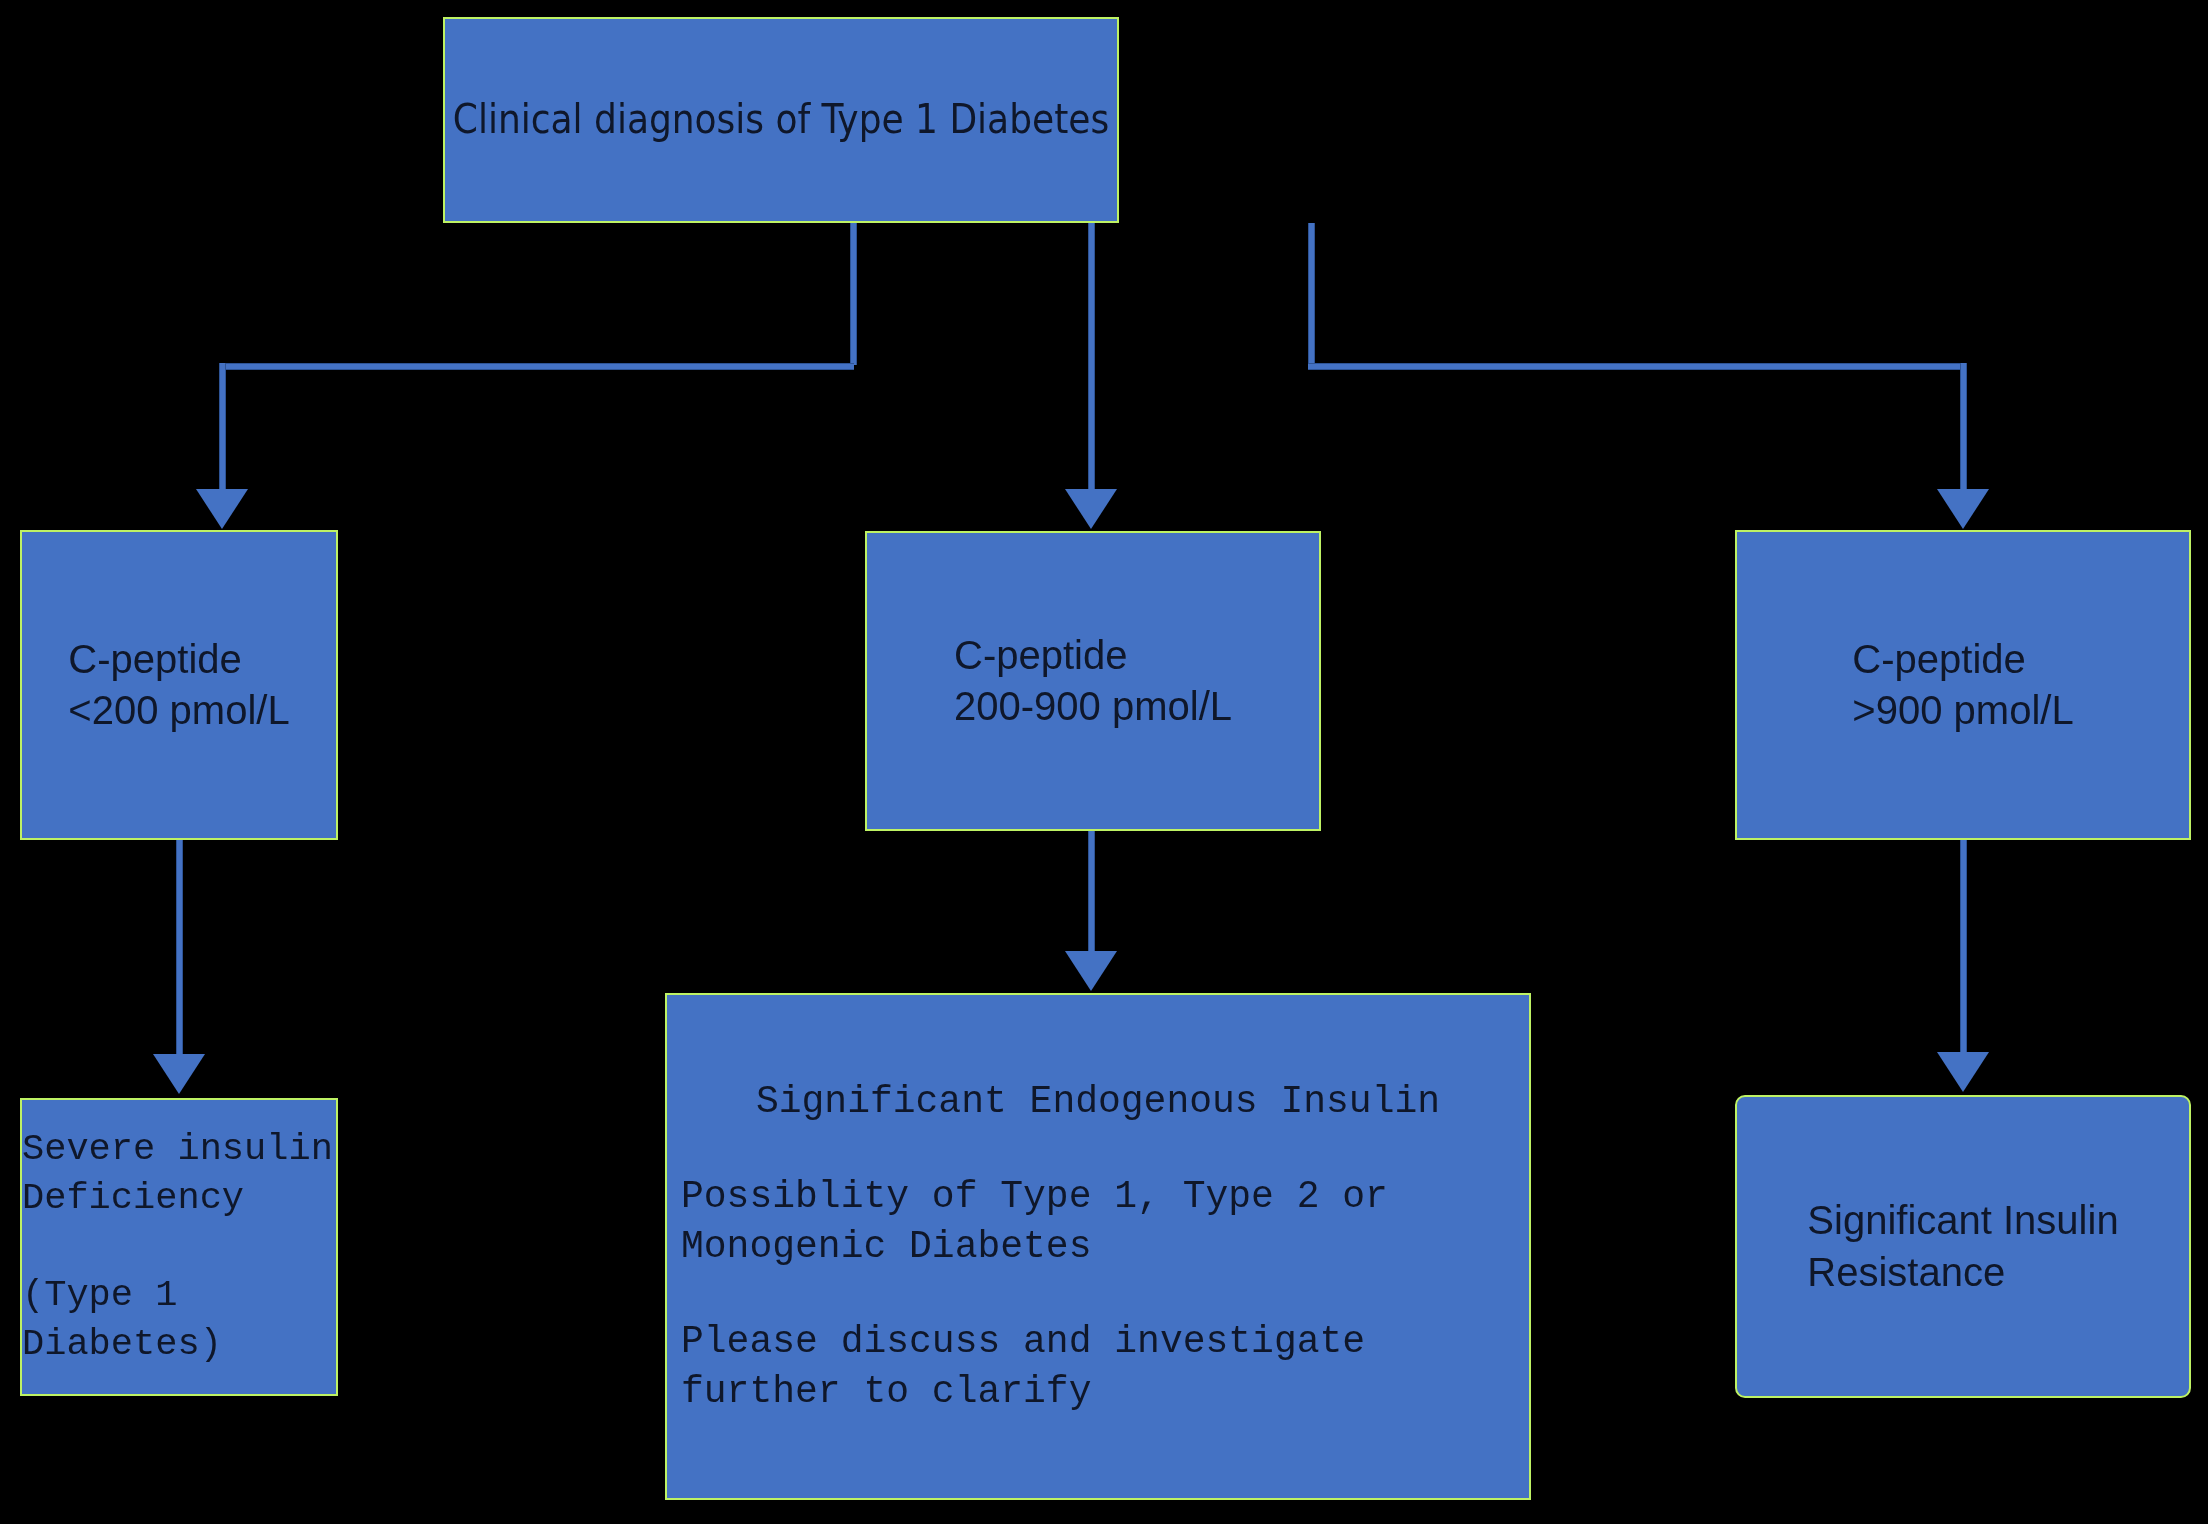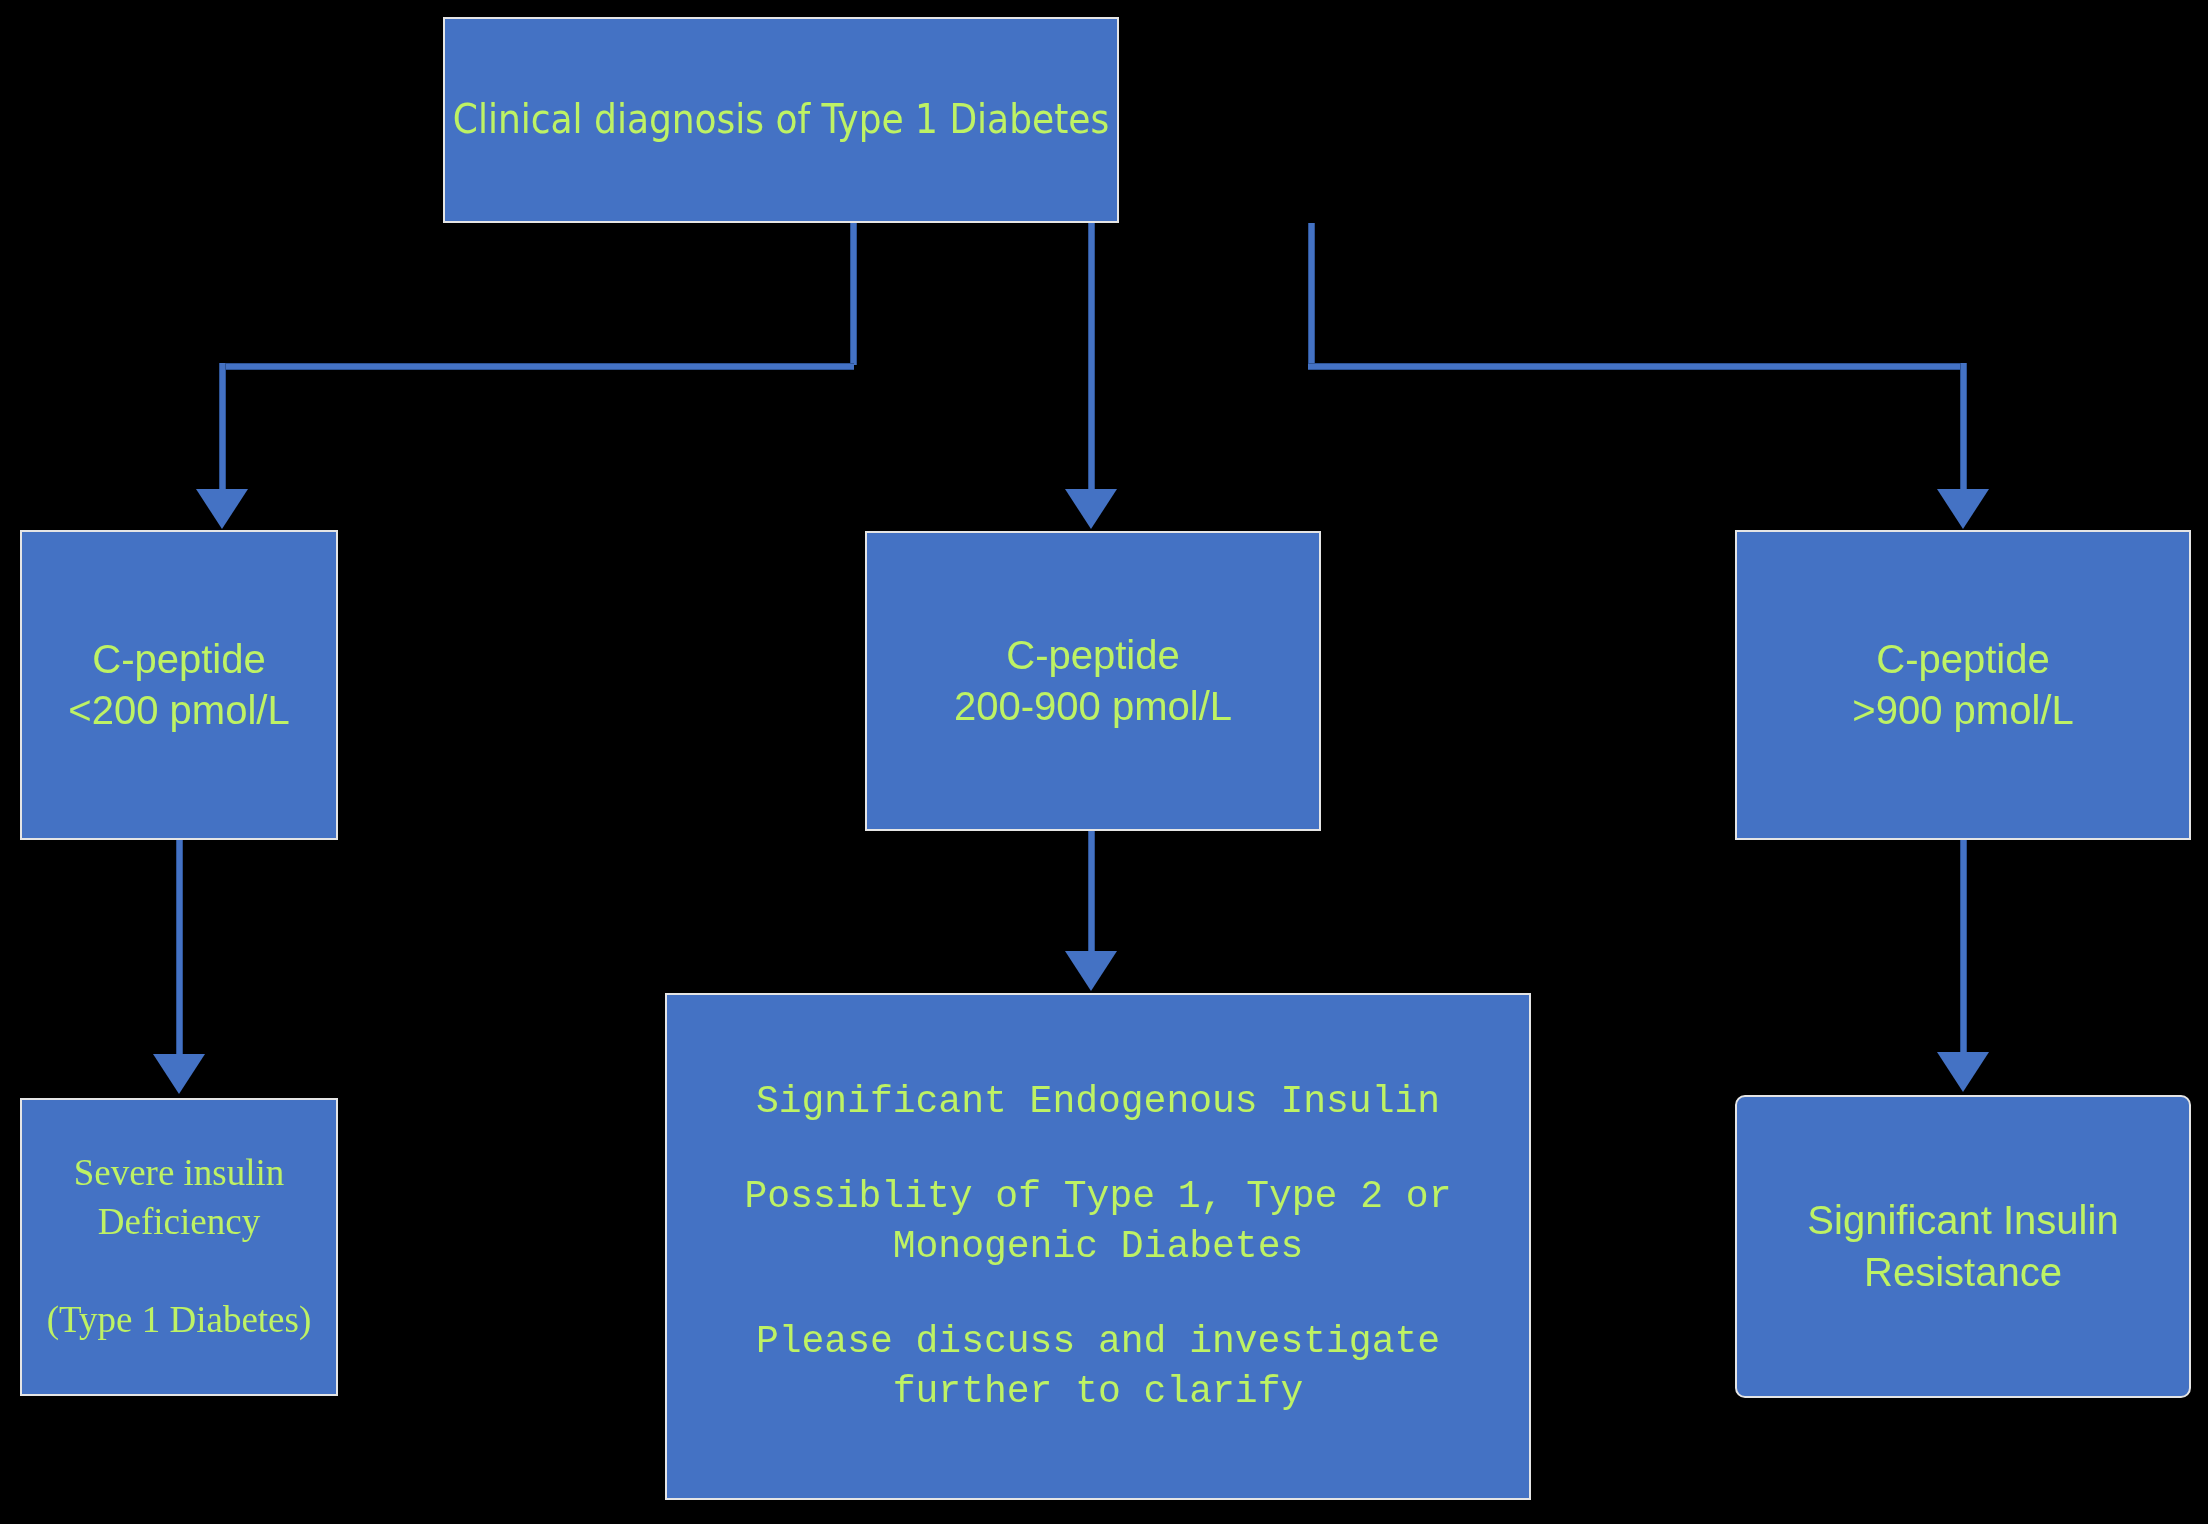--- a/index.html
+++ b/index.html
@@ -12,27 +12,26 @@
     width: 2208px;
     height: 1524px;
     background: #000000;
     overflow: hidden;
     font-family: "Liberation Sans", sans-serif;
   }
   .node {
     position: absolute;
     box-sizing: border-box;
     background: #4472C4;
-    border: 2px solid #e5e5e5;
-    color: #bef264;
+    border: 2px solid #bef264;
+    color: #0f172a;
     display: flex;
     flex-direction: column;
     align-items: center;
     justify-content: center;
-    text-align: center;
     line-height: 1.28;
     white-space: pre-line;
   }
   
   #node-root {
     left: 443px; top: 17px; width: 676px; height: 206px;
     font-size: 40px;
     font-family: "DejaVu Sans Condensed", "Liberation Sans", sans-serif;
   }
   #node-cpeptide-low {
@@ -43,21 +42,21 @@
     left: 865px; top: 531px; width: 456px; height: 300px;
     font-size: 40px;
   }
   #node-cpeptide-high {
     left: 1735px; top: 530px; width: 456px; height: 310px;
     font-size: 40px;
   }
   #node-severe-deficiency {
     left: 20px; top: 1098px; width: 318px; height: 298px;
     font-size: 37px;
-    font-family: Liberation Serif, serif;
+    font-family: Liberation Mono, monospace;
     line-height: 1.32;
   }
   #node-endogenous-insulin {
     left: 665px; top: 993px; width: 866px; height: 507px;
     font-size: 38px;
     font-family: "DejaVu Sans Condensed", "Liberation Sans", sans-serif;
     line-height: 1.3;
     justify-content: space-evenly;
     padding: 36px 14px;
   }

